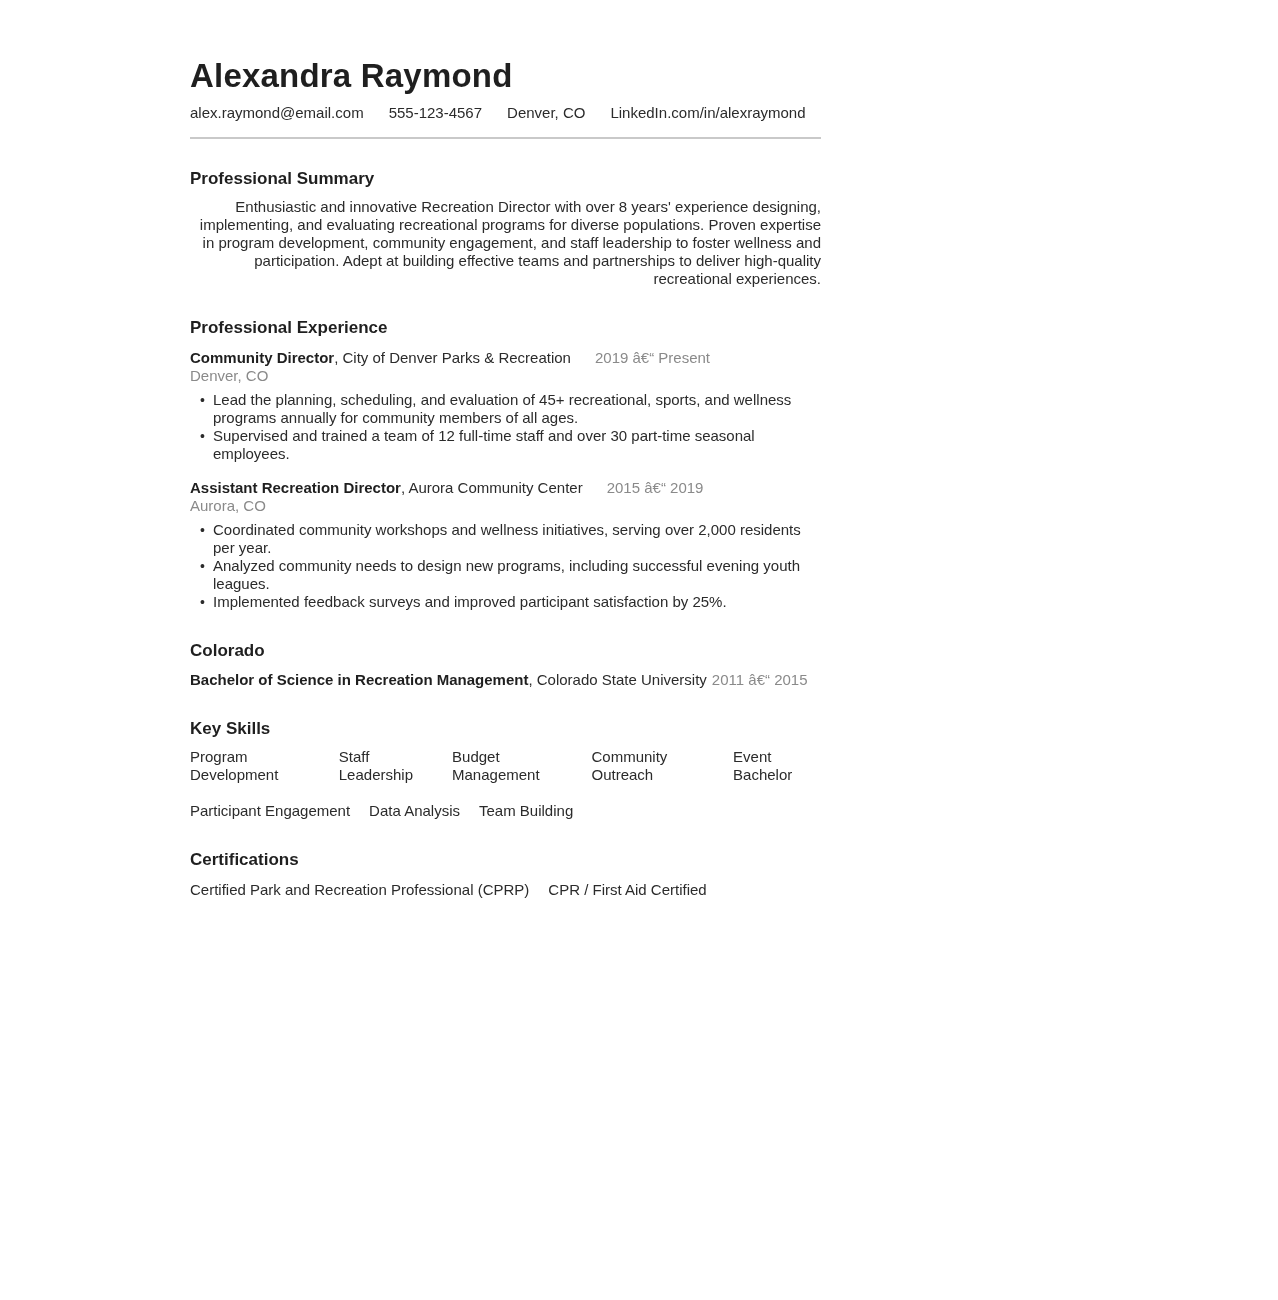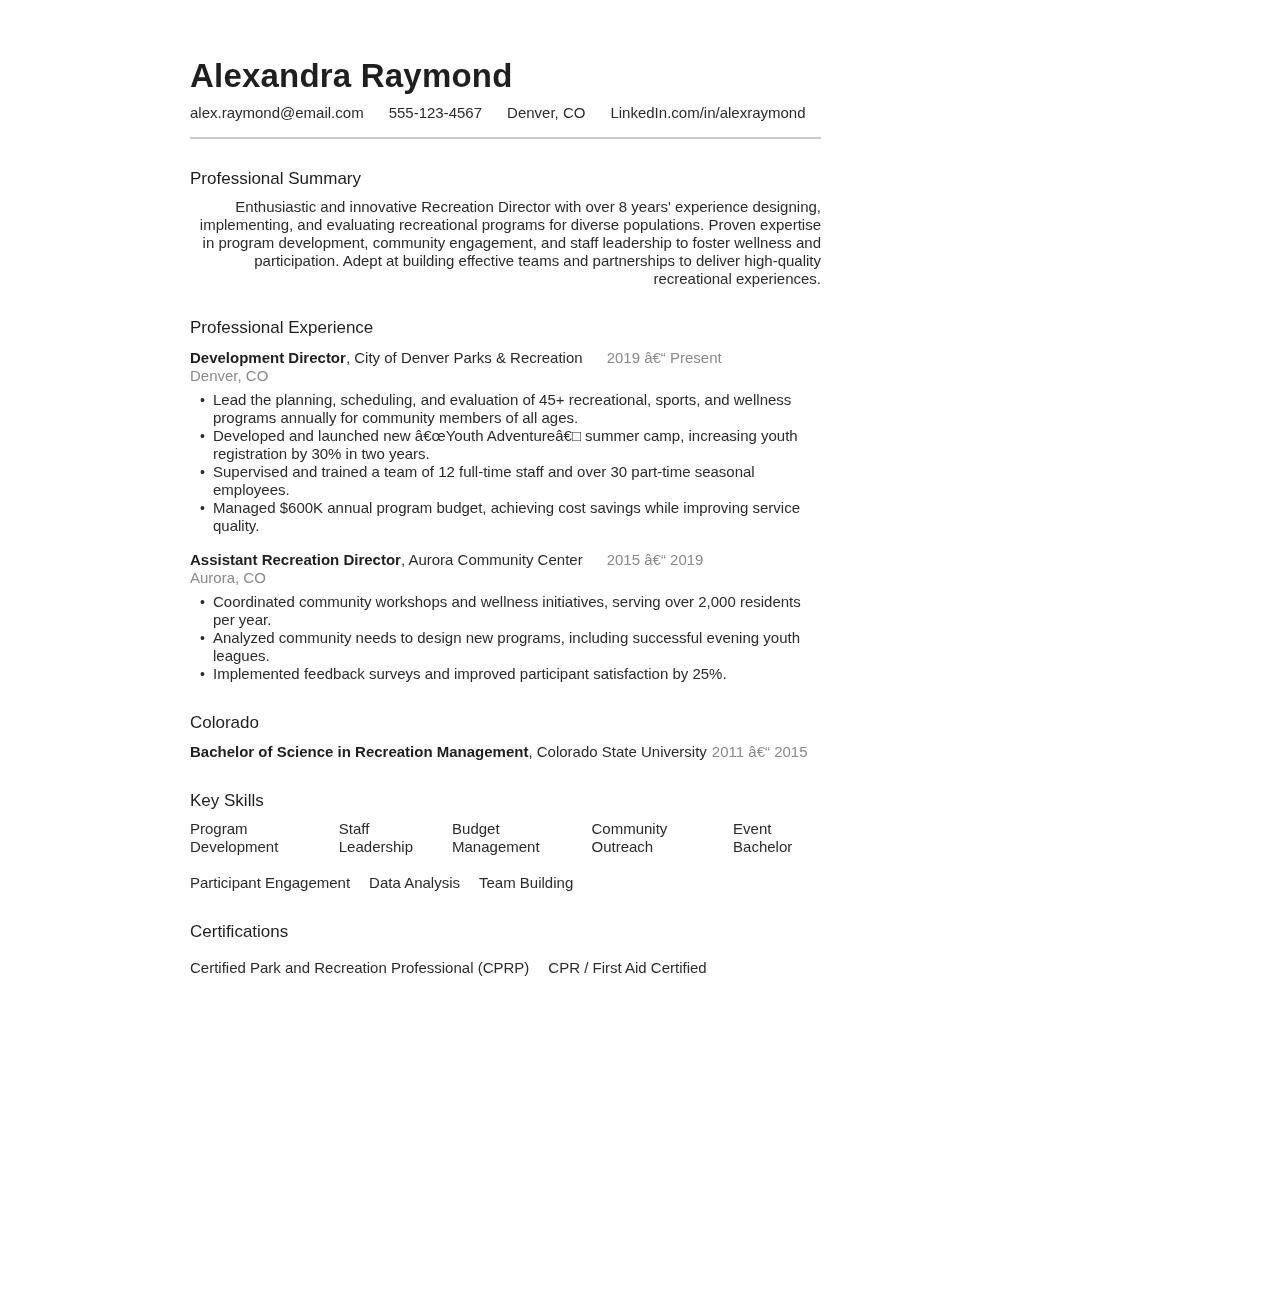--- a/index.html
+++ b/index.html
@@ -34,21 +34,21 @@
     line-height: 18px;
     color: #2b2b2b;
   }
   .divider {
     border: none;
     border-top: 2px solid #c9c9c9;
     margin: 15px 0 0 0;
   }
   .section-heading {
     font-size: 17px;
-    font-weight: normal;
+    font-weight: bold;
     line-height: 21px;
     margin: 29px 0 0 0;
     color: #1f1f1f;
   }
   .summary-text {
     font-size: 15px;
     line-height: 18px;
     margin: 9px 0 0 0;
     color: #2b2b2b;
     text-align: right;
@@ -115,21 +115,21 @@
   .inline-list {
     display: flex;
     flex-wrap: nowrap;
     gap: 19px;
     font-size: 15px;
     line-height: 18px;
     color: #2b2b2b;
   }
   .skills-row-1 { margin-top: 9px; }
   .skills-row-2 { margin-top: 18px; }
-  .certs-row { margin-top: 17px; }
+  .certs-row { margin-top: 11px; }
 </style>
 </head>
 <body>
 
 <div class="page">
 
   <h1 class="name">Alexandra Raymond</h1>
   <div class="contact">
     <span>alex.raymond@email.com</span>
     <span>555-123-4567</span>
@@ -137,28 +137,26 @@
     <span>LinkedIn.com/in/alexraymond</span>
   </div>
   <hr class="divider">
 
   <h2 class="section-heading">Professional Summary</h2>
   <p class="summary-text">Enthusiastic and innovative Recreation Director with over 8 years' experience designing, implementing, and evaluating recreational programs for diverse populations. Proven expertise in program development, community engagement, and staff leadership to foster wellness and participation. Adept at building effective teams and partnerships to deliver high-quality recreational experiences.</p>
 
   <h2 class="section-heading">Professional Experience</h2>
 
   <div class="job-header">
-    <span class="job-title">Development Director</span><span class="job-company">, City of Denver Parks &amp; Recreation</span><span class="job-dates">2019 â€“ Present</span>
+    <span class="job-title">Community Director</span><span class="job-company">, City of Denver Parks &amp; Recreation</span><span class="job-dates">2019 â€“ Present</span>
   </div>
   <div class="job-location">Denver, CO</div>
   <ul class="bullets">
     <li>Lead the planning, scheduling, and evaluation of 45+ recreational, sports, and wellness programs annually for community members of all ages.</li>
-    <li>Developed and launched new â€œYouth Adventureâ€□ summer camp, increasing youth registration by 30% in two years.</li>
     <li>Supervised and trained a team of 12 full-time staff and over 30 part-time seasonal employees.</li>
-    <li>Managed $600K annual program budget, achieving cost savings while improving service quality.</li>
   </ul>
 
   <div class="job-header second">
     <span class="job-title">Assistant Recreation Director</span><span class="job-company">, Aurora Community Center</span><span class="job-dates">2015 â€“ 2019</span>
   </div>
   <div class="job-location">Aurora, CO</div>
   <ul class="bullets">
     <li>Coordinated community workshops and wellness initiatives, serving over 2,000 residents per year.</li>
     <li>Analyzed community needs to design new programs, including successful evening youth leagues.</li>
     <li>Implemented feedback surveys and improved participant satisfaction by 25%.</li>

